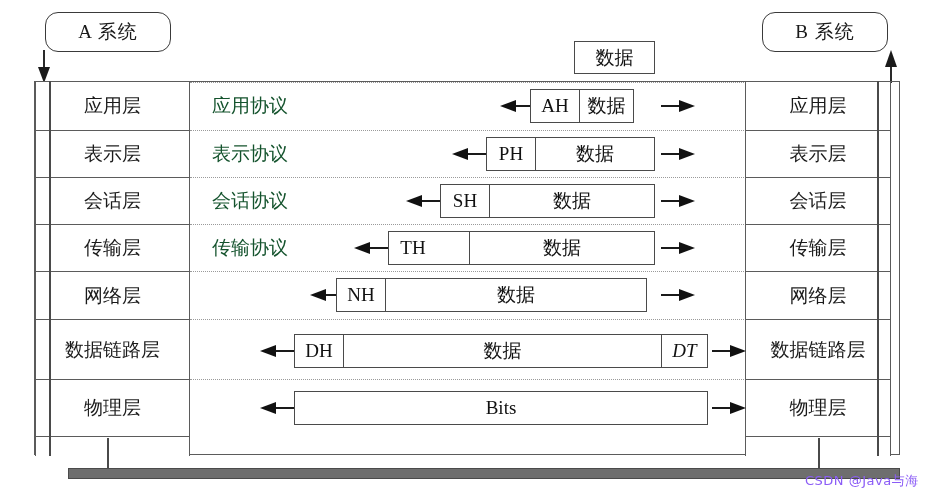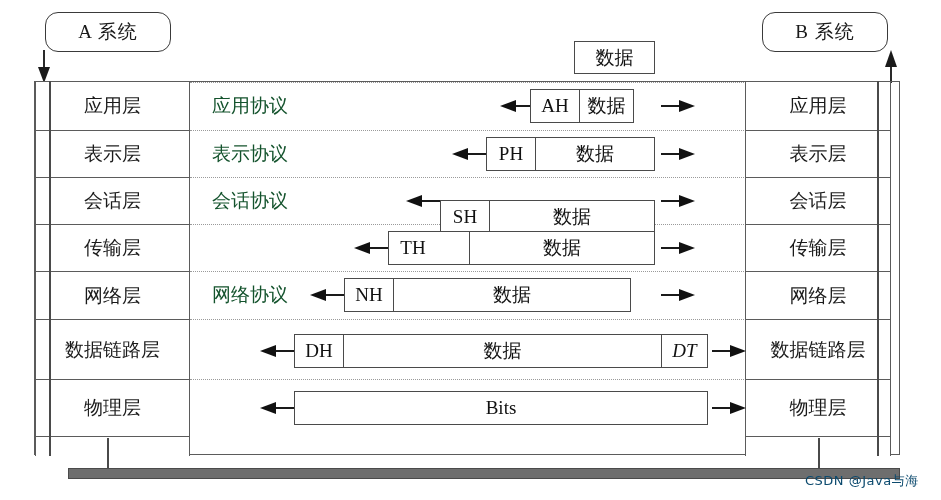--- a/index.html
+++ b/index.html
@@ -108,21 +108,21 @@
   
   .medium {
     background: #6e6e6e;
     border: 1.5px solid #4a4a4a;
   }
 
   
   .watermark {
     font-family: "DejaVu Sans", sans-serif;
     font-size: 13px;
-    color: #0c4a6e;
+    color: #8b5cf6;
     white-space: nowrap;
     letter-spacing: 0.5px;
   }
 </style>
 </head>
 <body>
 
 <div id="canvas">
 
   <div class="abs sys-label" style="left:45px; top:12px; width:126px; height:40px;">
@@ -244,50 +244,50 @@
     <polygon points="34,14 18,8 18,20" fill="#111111"></polygon>
   </svg>
 
   <div class="abs proto-label" style="left:212px; top:187px; height:28px;">
     <span>会话协议</span>
   </div>
   <svg class="abs arrow-svg" style="left:406px; top:187px;" width="34" height="28">
     <line x1="34" y1="14" x2="12" y2="14" stroke="#1a1a1a" stroke-width="2"></line>
     <polygon points="0,14 16,8 16,20" fill="#111111"></polygon>
   </svg>
-  <div class="abs pdu" style="left:440px; top:200px; width:215px;">
+  <div class="abs pdu" style="left:440px; top:184px; width:215px;">
     <div class="pdu-seg" style="width:48px;">SH</div>
     <div class="pdu-seg divider" style="flex:1;">数据</div>
   </div>
   <svg class="abs arrow-svg" style="left:661px; top:187px;" width="34" height="28">
     <line x1="0" y1="14" x2="22" y2="14" stroke="#1a1a1a" stroke-width="2"></line>
     <polygon points="34,14 18,8 18,20" fill="#111111"></polygon>
   </svg>
 
+  <div class="abs proto-label" style="left:212px; top:234px; height:28px;">
+    <span>传输协议</span>
+  </div>
   <svg class="abs arrow-svg" style="left:354px; top:234px;" width="34" height="28">
     <line x1="34" y1="14" x2="12" y2="14" stroke="#1a1a1a" stroke-width="2"></line>
     <polygon points="0,14 16,8 16,20" fill="#111111"></polygon>
   </svg>
   <div class="abs pdu" style="left:388px; top:231px; width:267px;gap:32px;">
     <div class="pdu-seg" style="width:48px;">TH</div>
     <div class="pdu-seg divider" style="flex:1;">数据</div>
   </div>
   <svg class="abs arrow-svg" style="left:661px; top:234px;" width="34" height="28">
     <line x1="0" y1="14" x2="22" y2="14" stroke="#1a1a1a" stroke-width="2"></line>
     <polygon points="34,14 18,8 18,20" fill="#111111"></polygon>
   </svg>
 
-  <div class="abs proto-label" style="left:212px; top:281px; height:28px;">
-    <span>网络协议</span>
-  </div>
   <svg class="abs arrow-svg" style="left:310px; top:281px;" width="34" height="28">
     <line x1="34" y1="14" x2="12" y2="14" stroke="#1a1a1a" stroke-width="2"></line>
     <polygon points="0,14 16,8 16,20" fill="#111111"></polygon>
   </svg>
-  <div class="abs pdu" style="left:344px; top:278px; width:287px;">
+  <div class="abs pdu" style="left:336px; top:278px; width:311px;">
     <div class="pdu-seg" style="width:48px;">NH</div>
     <div class="pdu-seg divider" style="flex:1;">数据</div>
   </div>
   <svg class="abs arrow-svg" style="left:661px; top:281px;" width="34" height="28">
     <line x1="0" y1="14" x2="22" y2="14" stroke="#1a1a1a" stroke-width="2"></line>
     <polygon points="34,14 18,8 18,20" fill="#111111"></polygon>
   </svg>
 
   <svg class="abs arrow-svg" style="left:260px; top:337px;" width="34" height="28">
     <line x1="34" y1="14" x2="12" y2="14" stroke="#1a1a1a" stroke-width="2"></line>

